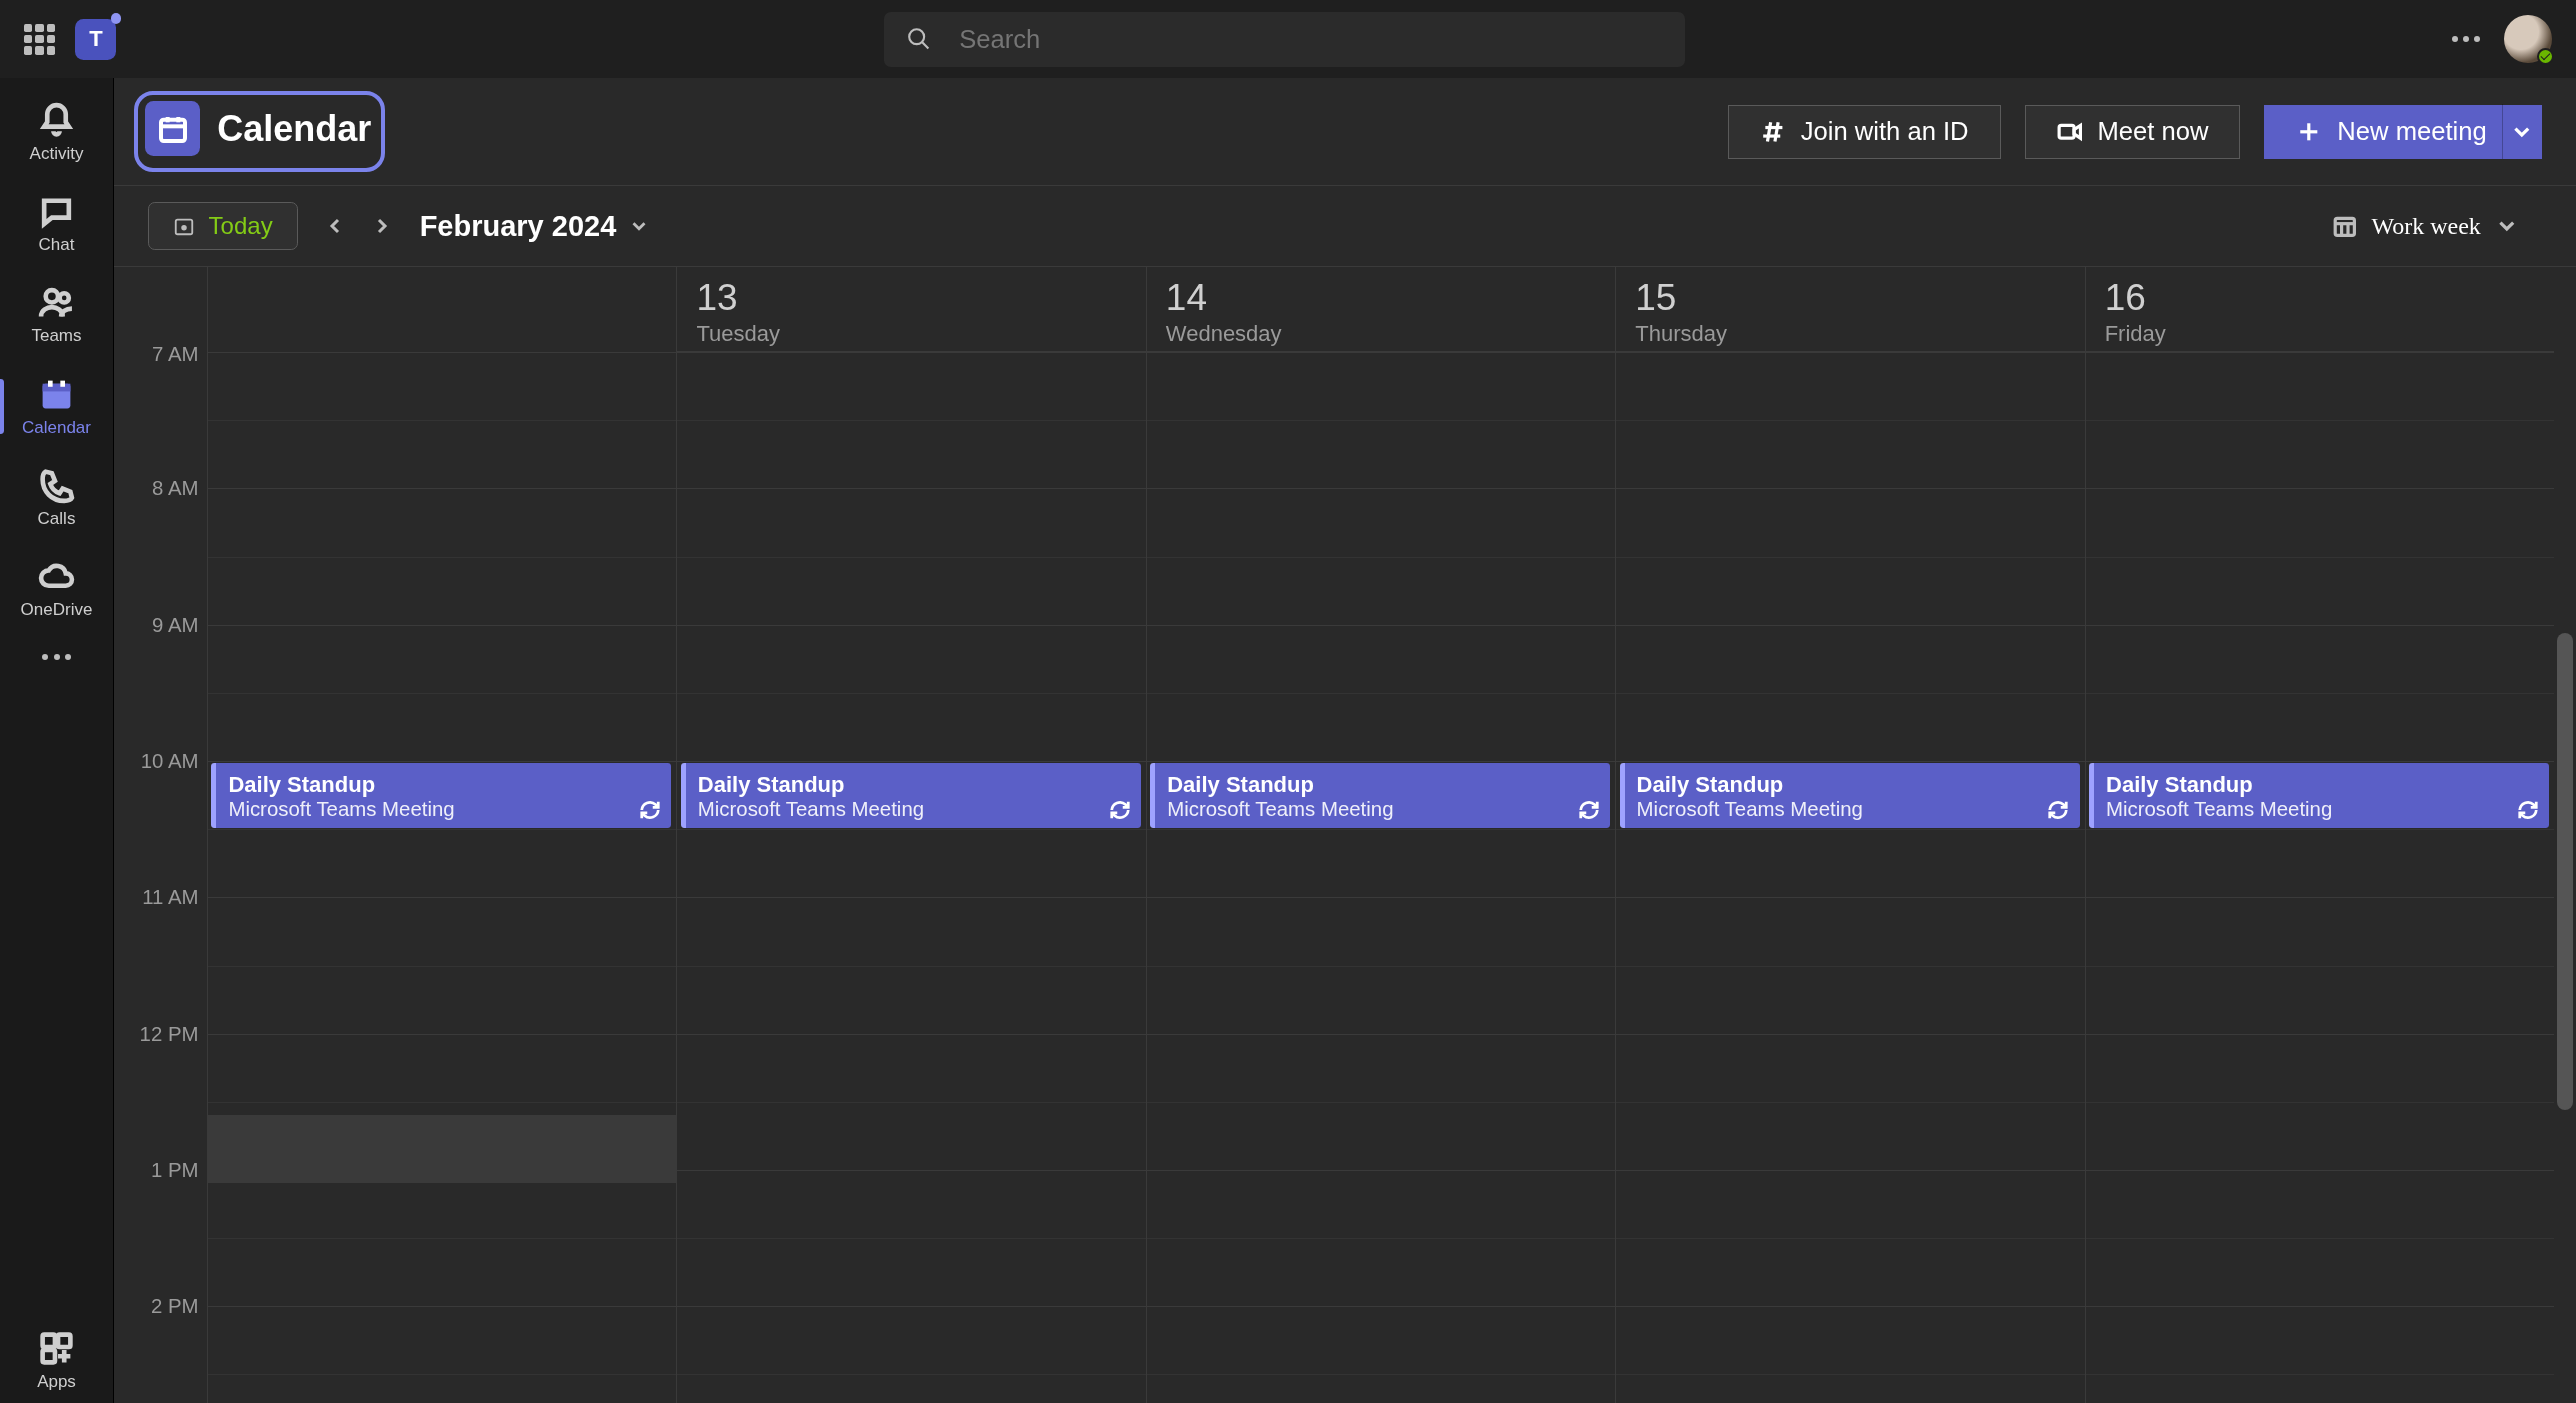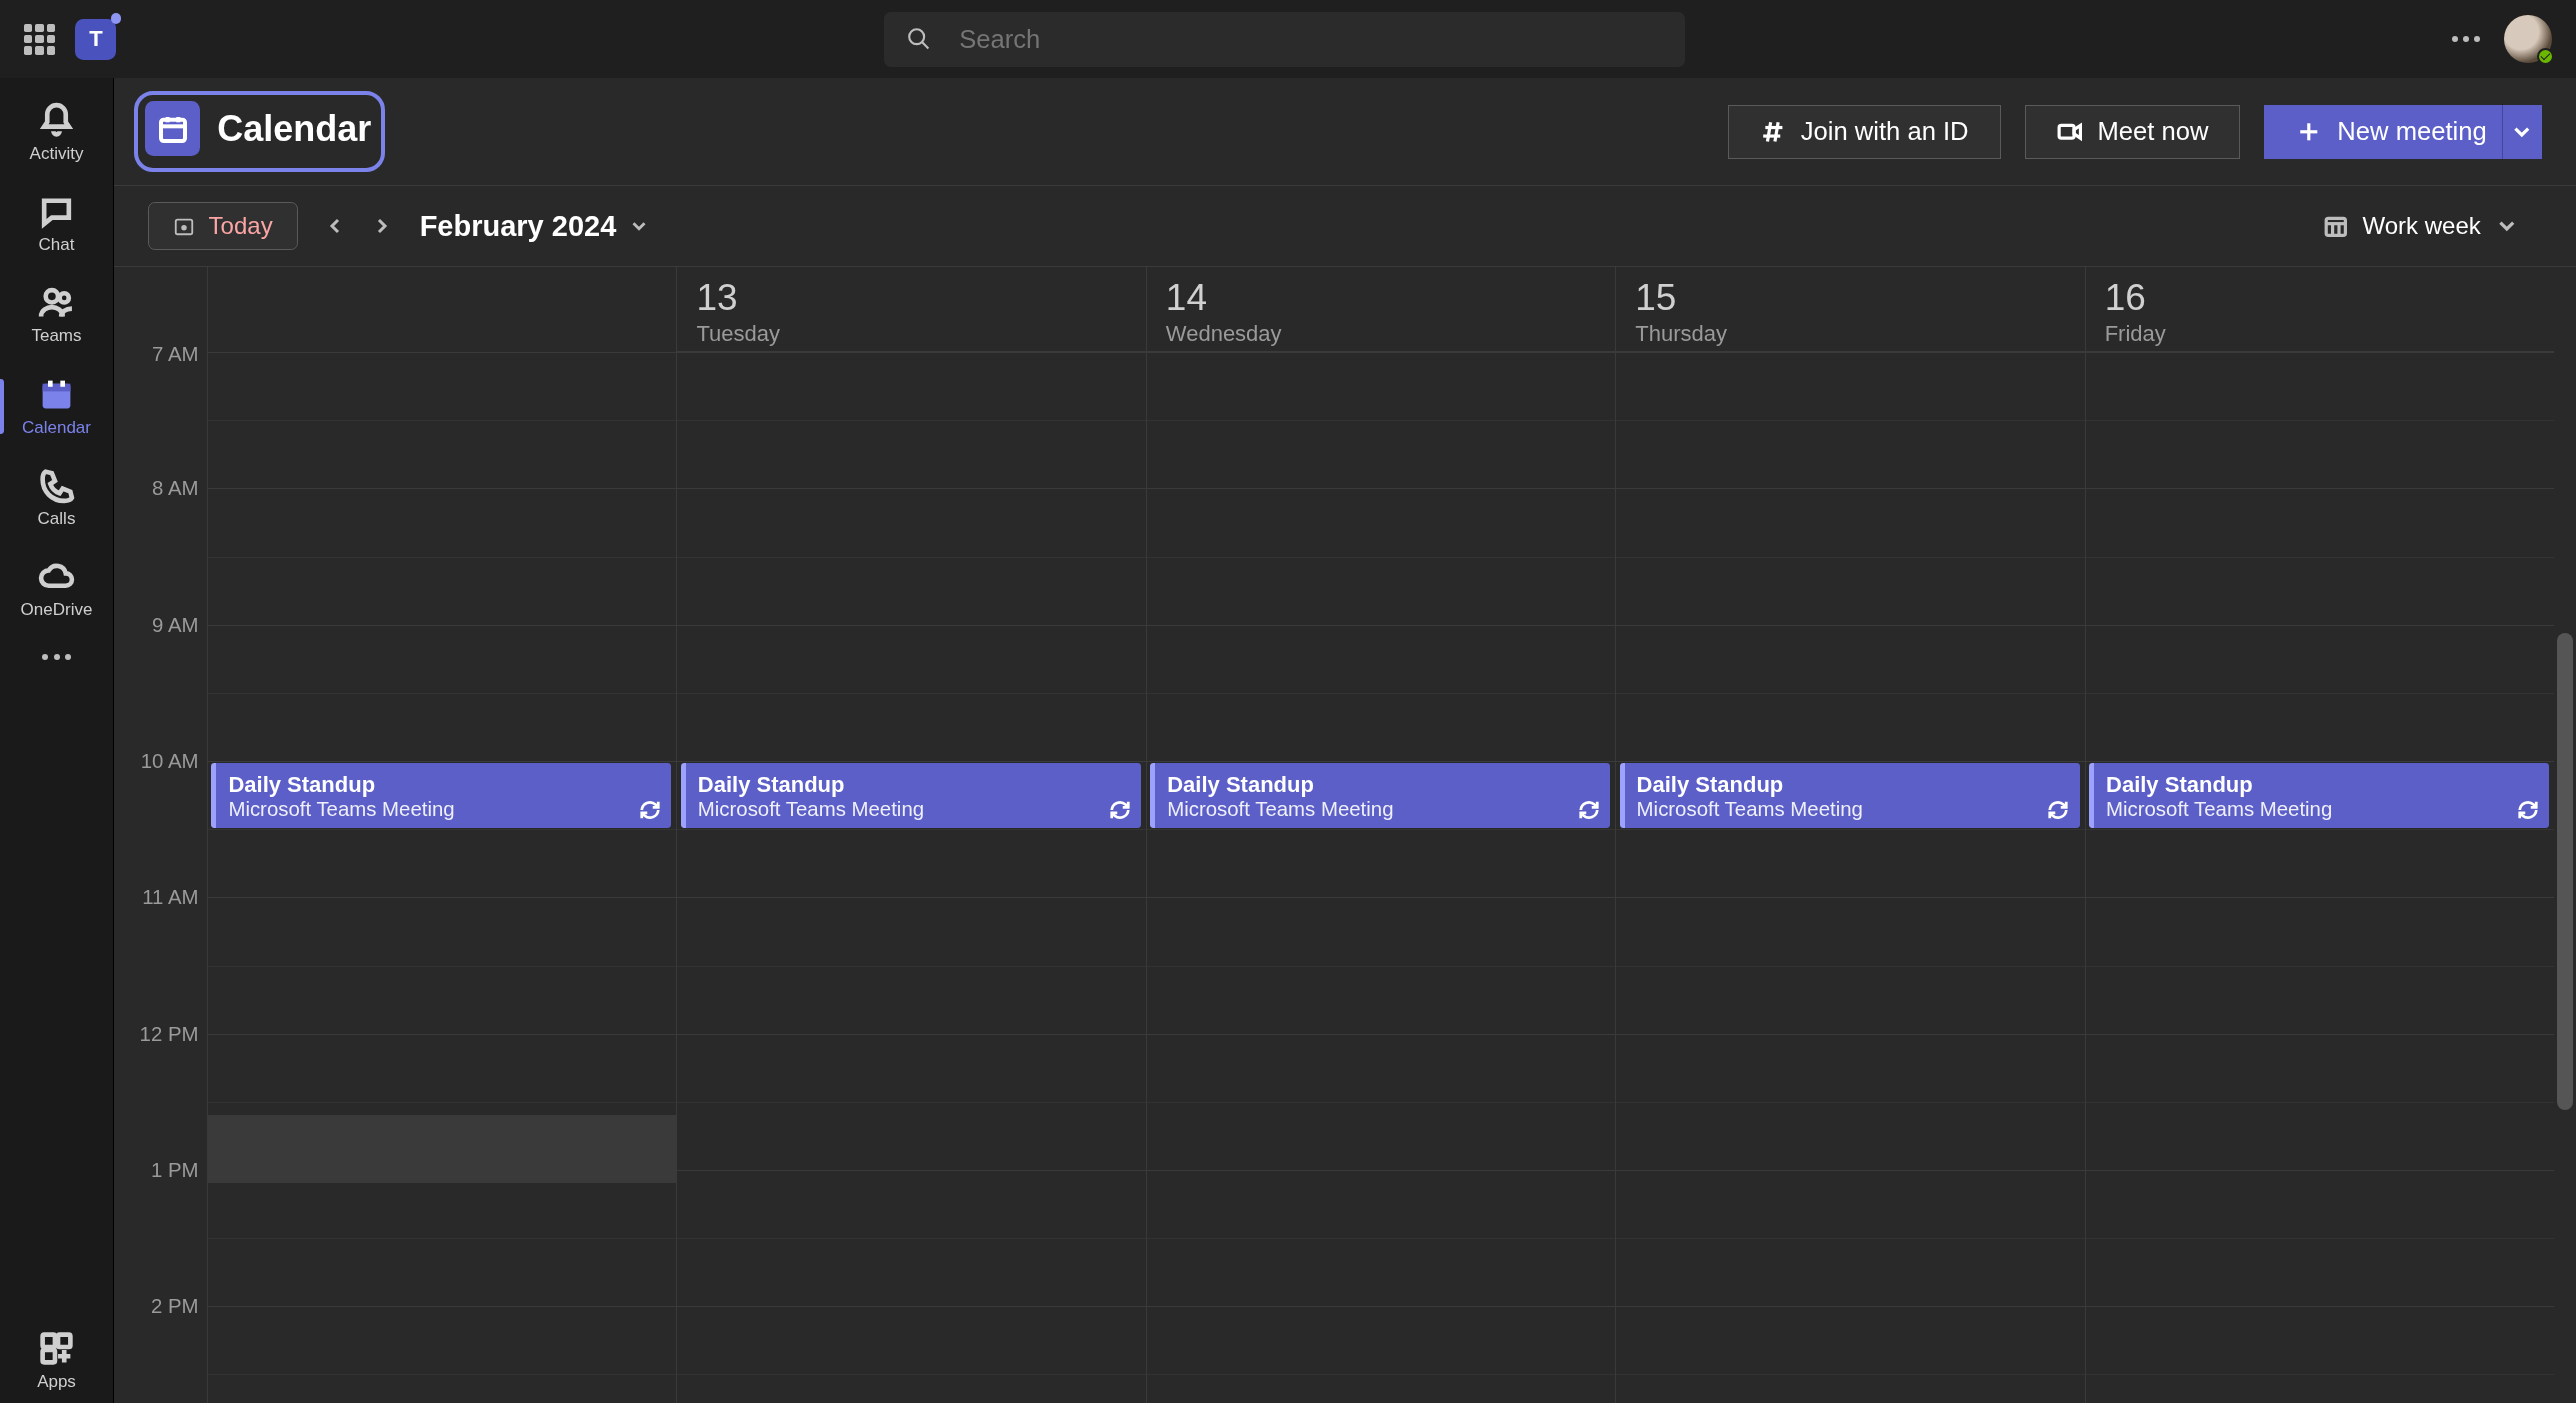--- a/index.html
+++ b/index.html
@@ -43,28 +43,28 @@
 .page-title-wrap { padding: 6.8px 10.2px 12px 6.8px; border: 4.3px solid #7b83eb; border-radius: 19px; display:flex; align-items:center; gap:17px; margin-left:-13.6px; }
 .page-title { font-size: 36px; font-weight: 700; color: #fff; }
 .header-spacer { flex: 1; }
 .btn { height: 54px; padding: 0 31px; border-radius: 0; display:flex; align-items:center; gap:15.3px; font-size:25.6px; cursor:pointer; border:0.9px solid #5a5a5a; background:#303030; color:#fff; }
 .btn.primary { background:#5b5fc7; border-color:#5b5fc7; }
 .btn .chev-split { width:39px; height:55px; margin-right:-31px; border-left:0.9px solid rgba(0,0,0,.25); display:flex; align-items:center; justify-content:center; }
 .btn svg { width:25.6px; height:25.6px; stroke:currentColor; fill:none; stroke-width:3; }
 
 
 .toolbar { height: 82px; display:flex; align-items:center; padding:0 34px; gap:15.3px; border-top:0.9px solid #3a3a3a; border-bottom:0.9px solid #3a3a3a; }
-.today-btn { height:48px; padding:0 24px; border:0.9px solid #5a5a5a; border-radius:6.8px; display:flex; align-items:center; gap:13.6px; font-size:24px; color:#fca5a5; background:#303030; cursor:pointer; }
+.today-btn { height:48px; padding:0 24px; border:0.9px solid #5a5a5a; border-radius:6.8px; display:flex; align-items:center; gap:13.6px; font-size:24px; color:#84cc16; background:#303030; cursor:pointer; }
 .nav-arrows { display:flex; gap:3.4px; }
 .nav-arrow { width:44px; height:44px; display:flex; align-items:center; justify-content:center; cursor:pointer; }
 .nav-arrow svg { width:24px; height:24px; stroke:#bdbdbd; fill:none; stroke-width:3; }
 .month-label { font-size:29px; font-weight:600; color:#fff; display:flex; align-items:center; gap:12px; }
 .month-label svg { width:22px; height:22px; stroke:#bdbdbd; fill:none; stroke-width:3; }
 .toolbar-spacer { flex:1; }
-.view-switch { height:48px; padding:0 22px; display:flex; align-items:center; gap:13.6px; font-size:24px; color:#fff; cursor:pointer; }
+.view-switch { height:48px; padding:0 22px; display:flex; align-items:center; gap:13.6px; font-size:24px; color:#fff; cursor:pointer;font-family:Liberation Serif, serif; }
 .view-switch svg{ width:25.6px;height:25.6px;stroke:#bdbdbd;fill:none;stroke-width:3;}
 
 
 .cal { flex:1; display:flex; overflow:hidden; position:relative; background:#292929; }
 .gutter { width:94px; border-right:0.9px solid #3a3a3a; position:relative; }
 .gutter .hour { position:absolute; right:8.5px; font-size:20.4px; color:#9a9a9a; transform:translateY(-50%); }
 .grid { flex:1; position:relative; }
 .cols { position:absolute; inset:0; display:flex; }
 .col { flex:1; border-right:0.9px solid #3a3a3a; position:relative; }
 .col:last-child { border-right:none; }

